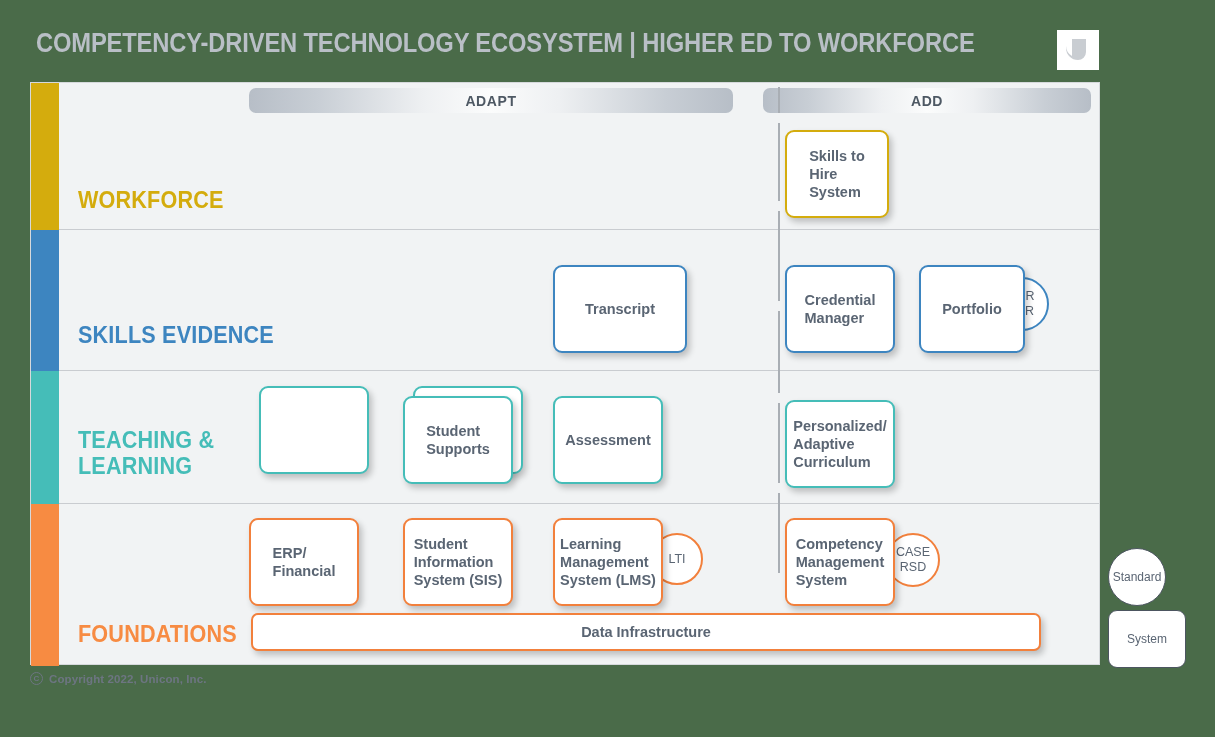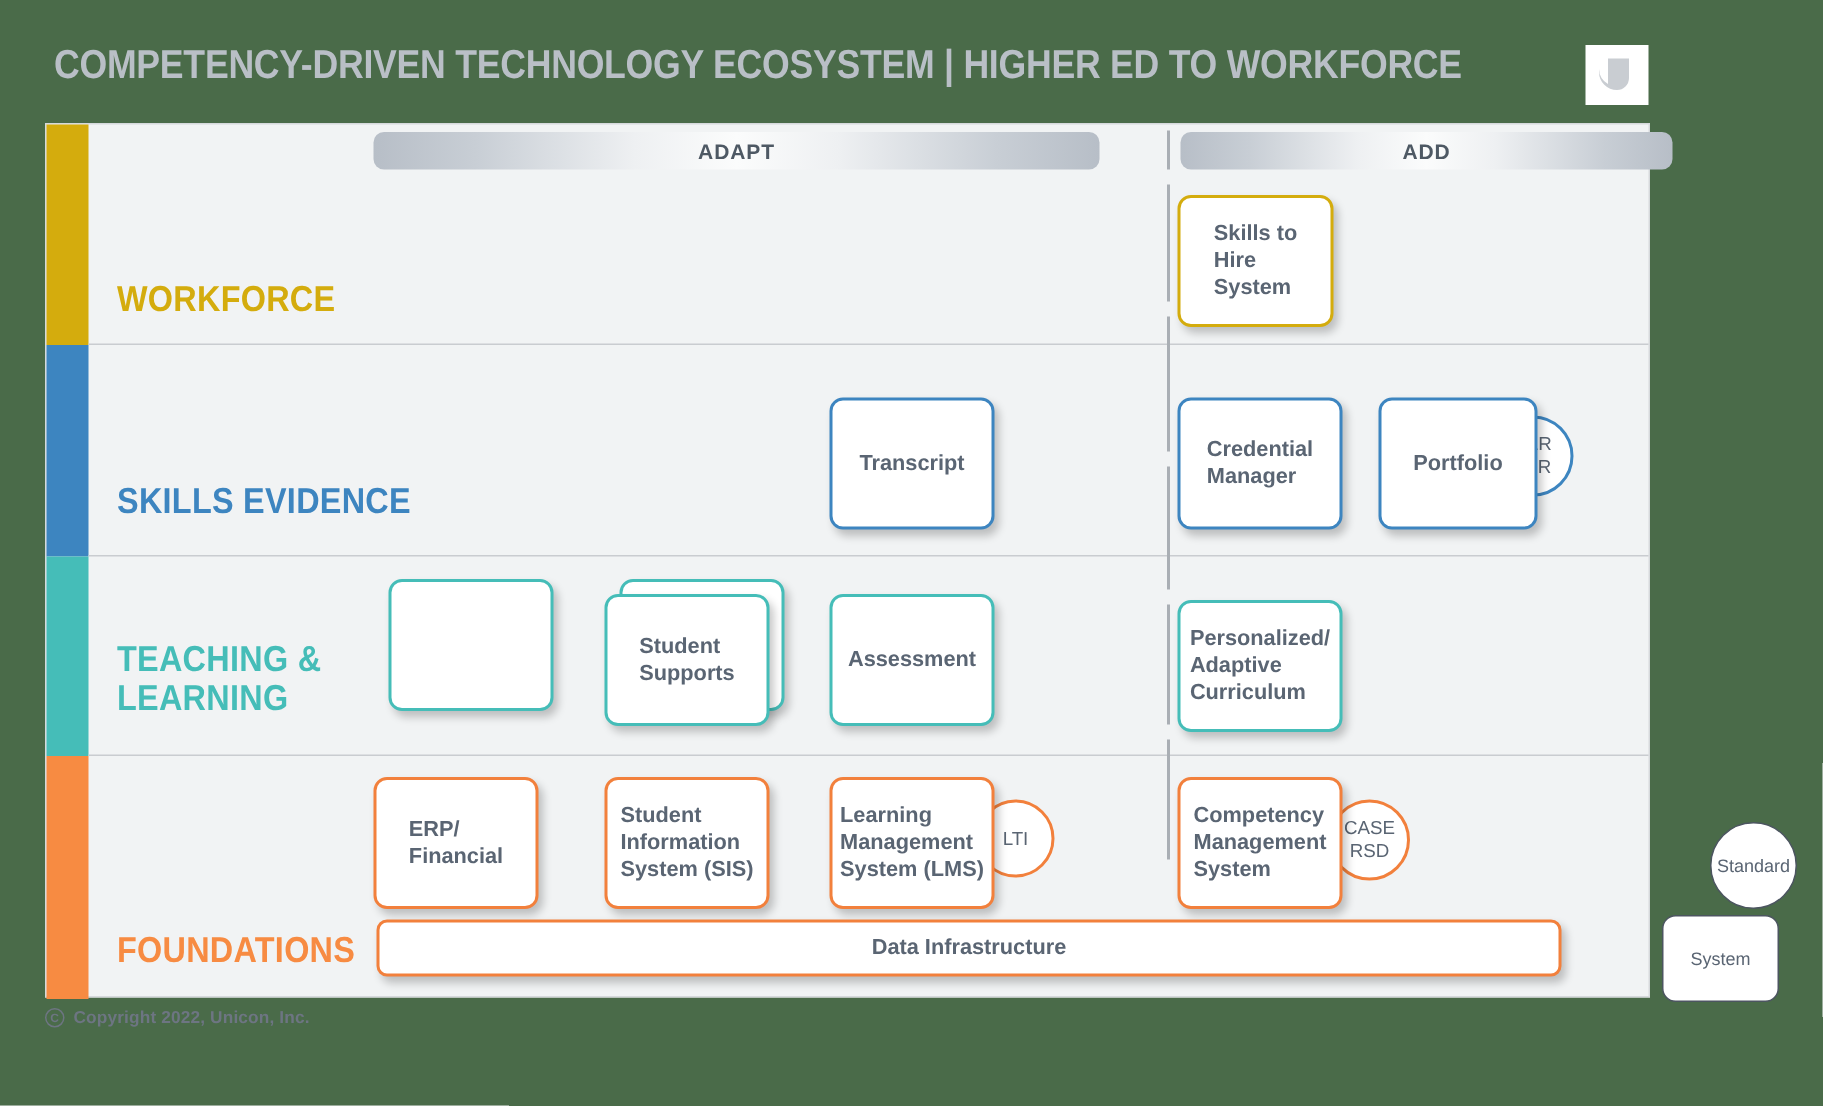--- a/index.html
+++ b/index.html
@@ -208,21 +208,21 @@
     width: 80px;
   }
   #legend-standard {
     position: absolute;
     left: 0; top: 0;
     width: 58px; height: 58px;
     border-radius: 50%;
     background: #ffffff;
     border: 1.8px solid #4c5560;
     display: flex; align-items: center; justify-content: center;
-    font-size: 12px; color: #5a6573; margin-left: 32px;
+    font-size: 12px; color: #5a6573;
   }
   #legend-system {
     position: absolute;
     left: 0; top: 62px;
     width: 78px; height: 58px;
     border-radius: 9px;
     background: #ffffff;
     border: 1.8px solid #4c5560;
     display: flex; align-items: center; justify-content: center;
     font-size: 12px; color: #5a6573;
@@ -252,34 +252,34 @@
   <div class="row-band" style="top:288px; height:133px;"></div>
   <div class="row-band last" style="top:421px; height:162px;"></div>
 
   <div class="row-label" style="top:104px; color:#d4ac0d;">WORKFORCE</div>
   <div class="row-label" style="top:239px; color:#3d85c0;">SKILLS EVIDENCE</div>
   <div class="row-label" style="top:344px; color:#45bdb8;">TEACHING &amp;
 LEARNING</div>
   <div class="row-label" style="top:538px; color:#f78b42;">FOUNDATIONS</div>
 
   <div class="col-pill" style="left:218px; width:484px; top:5px;">ADAPT</div>
-  <div class="col-pill" style="left:732px; width:328px; top:5px;margin-left:24px;">ADD</div>
+  <div class="col-pill" style="left:732px; width:328px; top:5px;">ADD</div>
 
   <div class="vdiv" style="top:4px;   height:26px;"></div>
   <div class="vdiv" style="top:40px;  height:78px;"></div>
   <div class="vdiv" style="top:128px; height:90px;"></div>
   <div class="vdiv" style="top:228px; height:82px;"></div>
   <div class="vdiv" style="top:320px; height:80px;"></div>
   <div class="vdiv" style="top:410px; height:80px;"></div>
 
   <div class="card gold" style="left:754px; top:47px; width:104px; height:88px;">Skills to
 Hire
 System</div>
 
-  <div class="card blue" style="left:522px; top:182px; width:110px; height:88px;">Transcript</div>
+  <div class="card blue" style="left:522px; top:182px; width:134px; height:88px;">Transcript</div>
 
   <div class="card blue" style="left:754px; top:182px; width:110px; height:88px;">Credential
 Manager</div>
 
   <div class="card blue" style="left:888px; top:182px; width:106px; height:88px;">Portfolio</div>
 
   <div class="std-circle blue" style="left:964px; top:194px; width:54px; height:54px;">CLR
 LER</div>
 
   <div class="card-stack-back" style="left:228px; top:303px; width:110px; height:88px;"></div>

